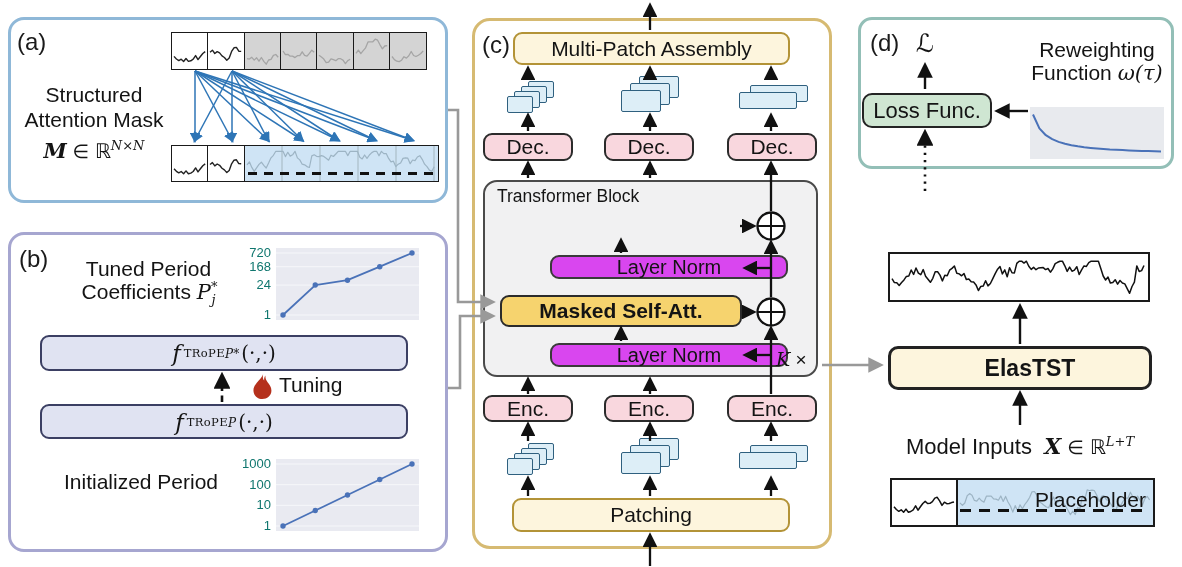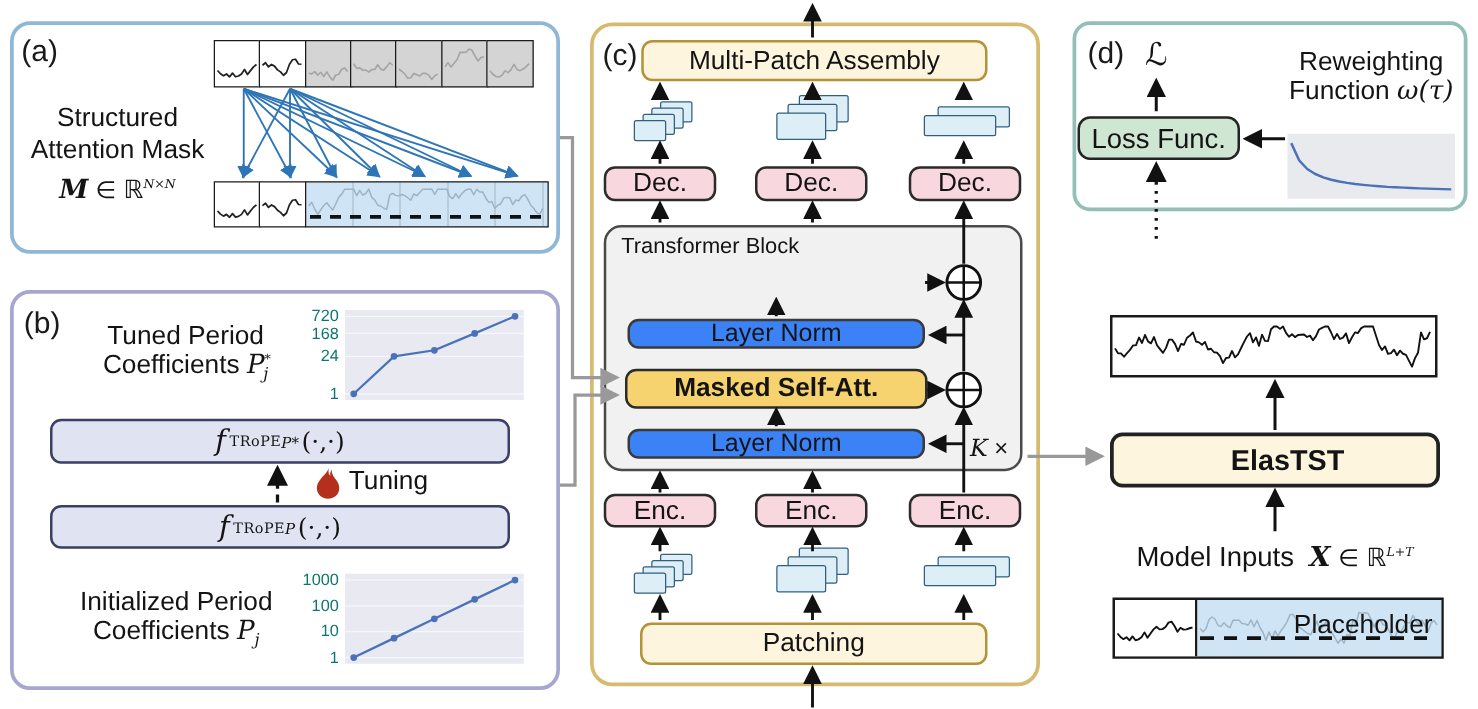--- a/index.html
+++ b/index.html
@@ -8,28 +8,28 @@
   .abs{position:absolute;box-sizing:border-box;}
   .panel{position:absolute;box-sizing:border-box;background:#fff;}
   .panel-a{border:3px solid #8fb8d8;border-radius:16px;}
   .panel-b{border:3px solid #a6a6d0;border-radius:16px;}
   .panel-c{border:3px solid #d6ba72;border-radius:18px;}
   .panel-d{border:3px solid #93bfb7;border-radius:14px;}
   .plabel{font-size:24px;color:#1a1a1a;}
   .txt{font-size:21px;line-height:1.1;text-align:center;}
   .mathfont{font-family:"DejaVu Serif",serif;font-style:italic;}
   .bb{font-family:"DejaVu Sans",sans-serif;font-style:normal;}  
-  .sup{font-size:10px;vertical-align:super;line-height:0;}
+  .sup{font-size:13px;vertical-align:super;line-height:0;}
   .sub{font-size:13px;vertical-align:sub;line-height:0;}
   .bx{position:absolute;box-sizing:border-box;display:flex;align-items:center;justify-content:center;
       border-radius:9px;font-size:21px;}
   .cream{background:#fdf5dd;border:2.2px solid #b39337;}
   .pink{background:#f9d7de;border:2.2px solid #2b2b2b;}
   .lblue{background:#ddeef8;border:2.2px solid #3a3a3a;}
-  .ygreen{background:#3b82f6;border:2.2px solid #3a3a3a;}
+  .ygreen{background:#d946ef;border:2.2px solid #3a3a3a;margin-left:48px;}
   .gold{background:#f6d36e;border:2.4px solid #2b2b2b;font-weight:bold;}
   .lav{background:#e0e3f2;border:2.2px solid #3b3f63;}
   .green{background:#cfe6d2;border:2.4px solid #242424;border-radius:10px;}
   .tblock{position:absolute;box-sizing:border-box;background:#f1f1f2;border:2.2px solid #4a4a4a;border-radius:14px;}
   .cellrow{position:absolute;display:flex;}
   .cell{position:relative;flex:0 0 38px;border:1.7px solid #1a1a1a;margin-left:-1.7px;box-sizing:border-box;background:#fff;overflow:hidden;}
   .cell:first-child{margin-left:0;}
   .cell.gray{background:#d4d4d4;}
   .blueseg{position:relative;box-sizing:border-box;border:1.7px solid #1a1a1a;margin-left:-1.7px;background:#cfe4f5;overflow:hidden;}
   .bluesep{background-image:repeating-linear-gradient(90deg,transparent 0 36.3px,#b9cdda 36.3px 38px);}
@@ -191,24 +191,20 @@
     <div class="bx lav" style="left:29px;top:169px;width:368px;height:35px;">
       <span class="mathfont" style="font-size:23px;">f</span>
         <span class="fstack">
           <span class="fsup">TRoPE</span>
           <span class="fsub">P</span>
         </span>
         <span class="mathfont" style="font-style:normal;font-size:20px;">(·,·)</span>
     </div>
     <div class="abs txt" style="left:30px;top:235px;width:200px;">
       <div>Initialized Period</div>
-      <div>
-        <span>Coefficients</span>
-        <span class="mathfont"><span>P</span><span class="sub">j</span></span>
-      </div>
     </div>
 
     <div class="minichart" style="left:219px;top:222px;width:189px;height:76px;">
       <div class="mc-ticks" style="width:45px;">
           <div class="mc-tick" style="top: 0px; left: 0px; right: 4px;">1000</div>
           <div class="mc-tick" style="top: 20.6667px; left: 0px; right: 4px;">100</div>
           <div class="mc-tick" style="top: 41.3333px; left: 0px; right: 4px;">10</div>
           <div class="mc-tick" style="top: 62px; left: 0px; right: 4px;">1</div>
         </div>
       <svg class="mc-plot" style="left:46px;width:143px;height:72px;" width="143" height="72">

